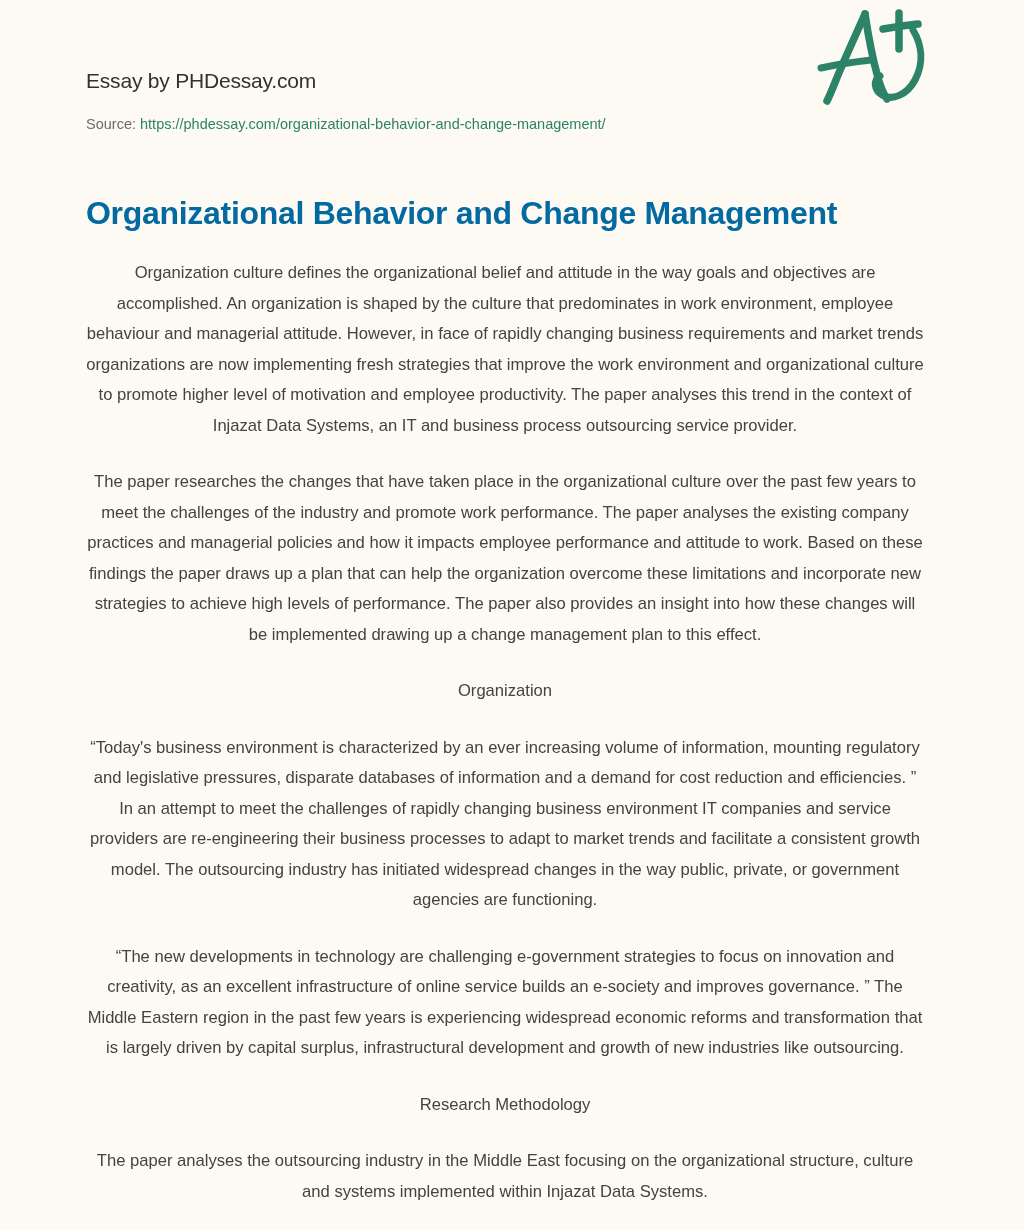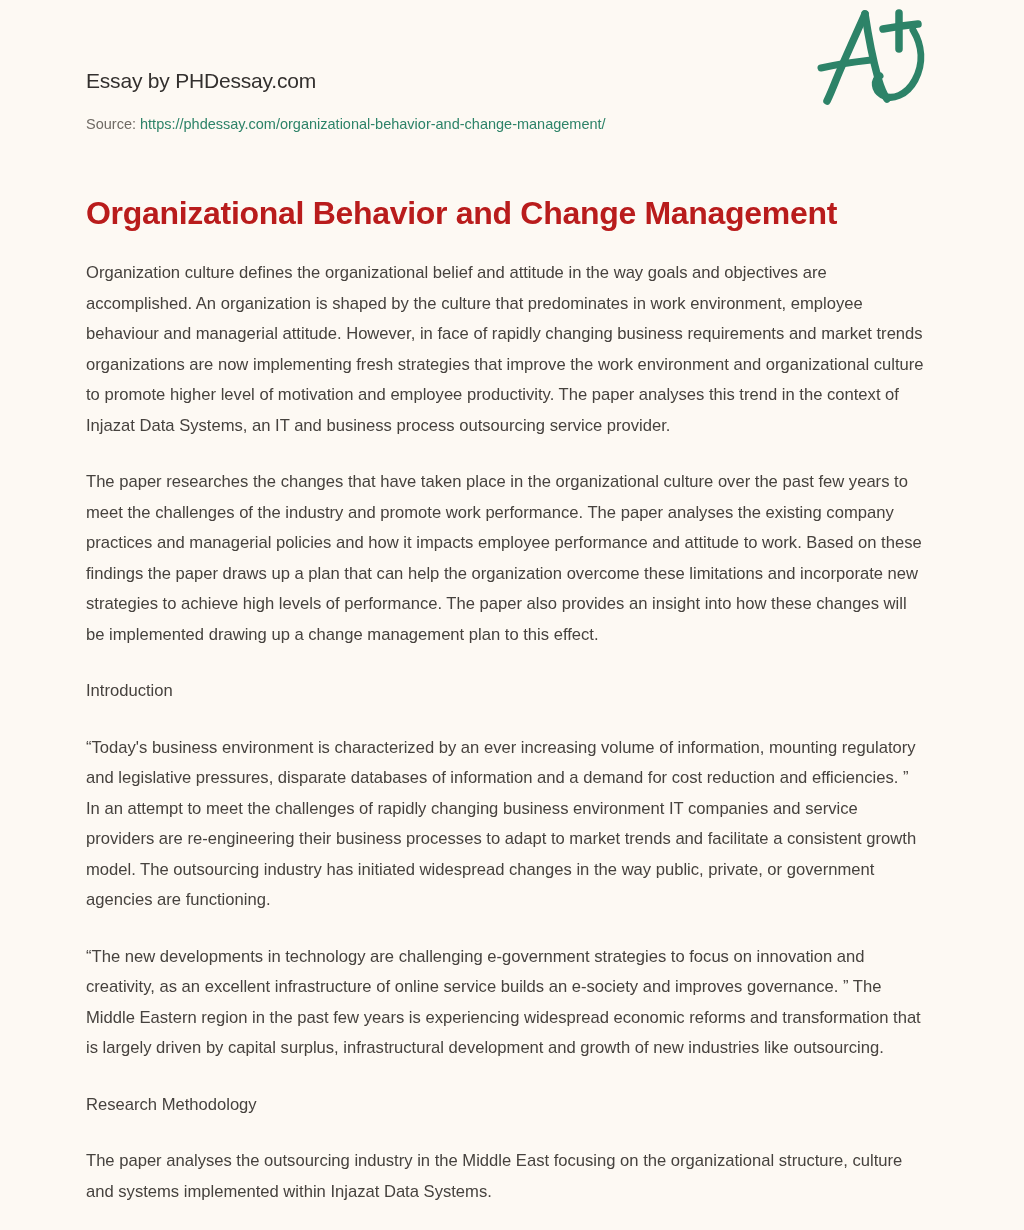--- a/index.html
+++ b/index.html
@@ -54,35 +54,35 @@
     right: -8px;
     width: 120px;
     height: 115px;
   }
 
   
   .doc-title {
     margin: 60px 0 0 0;
     font-size: 32px;
     font-weight: bold;
-    color: #b91c1c;
+    color: #0369a1;
     letter-spacing: -0.3px;
     line-height: 1.2;
   }
 
   
   .doc-body {
     margin-top: 26px;
   }
   .para {
     margin: 0 0 26px 0;
     font-size: 16.6px;
     line-height: 30.5px;
     color: #46423e;
-    text-align: left;
+    text-align: center;
   }
   .para:last-child {
     margin-bottom: 4px;
   }
 </style>
 </head>
 <body>
 
 <div class="page">
 
@@ -112,21 +112,21 @@
         </g>
       </svg>
     </div>
   </div>
 
   <h1 class="doc-title">Organizational Behavior and Change Management</h1>
 
   <div class="doc-body">
     <p class="para">Organization culture defines the organizational belief and attitude in the way goals and objectives are accomplished. An organization is shaped by the culture that predominates in work environment, employee behaviour and managerial attitude. However, in face of rapidly changing business requirements and market trends organizations are now implementing fresh strategies that improve the work environment and organizational culture to promote higher level of motivation and employee productivity. The paper analyses this trend in the context of Injazat Data Systems, an IT and business process outsourcing service provider.</p>
     <p class="para">The paper researches the changes that have taken place in the organizational culture over the past few years to meet the challenges of the industry and promote work performance. The paper analyses the existing company practices and managerial policies and how it impacts employee performance and attitude to work. Based on these findings the paper draws up a plan that can help the organization overcome these limitations and incorporate new strategies to achieve high levels of performance. The paper also provides an insight into how these changes will be implemented drawing up a change management plan to this effect.</p>
-    <p class="para">Introduction</p>
+    <p class="para">Organization</p>
     <p class="para">“Today's business environment is characterized by an ever increasing volume of information, mounting regulatory and legislative pressures, disparate databases of information and a demand for cost reduction and efficiencies. ” In an attempt to meet the challenges of rapidly changing business environment IT companies and service providers are re-engineering their business processes to adapt to market trends and facilitate a consistent growth model. The outsourcing industry has initiated widespread changes in the way public, private, or government agencies are functioning.</p>
     <p class="para">“The new developments in technology are challenging e-government strategies to focus on innovation and creativity, as an excellent infrastructure of online service builds an e-society and improves governance. ” The Middle Eastern region in the past few years is experiencing widespread economic reforms and transformation that is largely driven by capital surplus, infrastructural development and growth of new industries like outsourcing.</p>
     <p class="para">Research Methodology</p>
     <p class="para">The paper analyses the outsourcing industry in the Middle East focusing on the organizational structure, culture and systems implemented within Injazat Data Systems.</p>
 
   </div>
 
 </div>
 
 </body></html>

